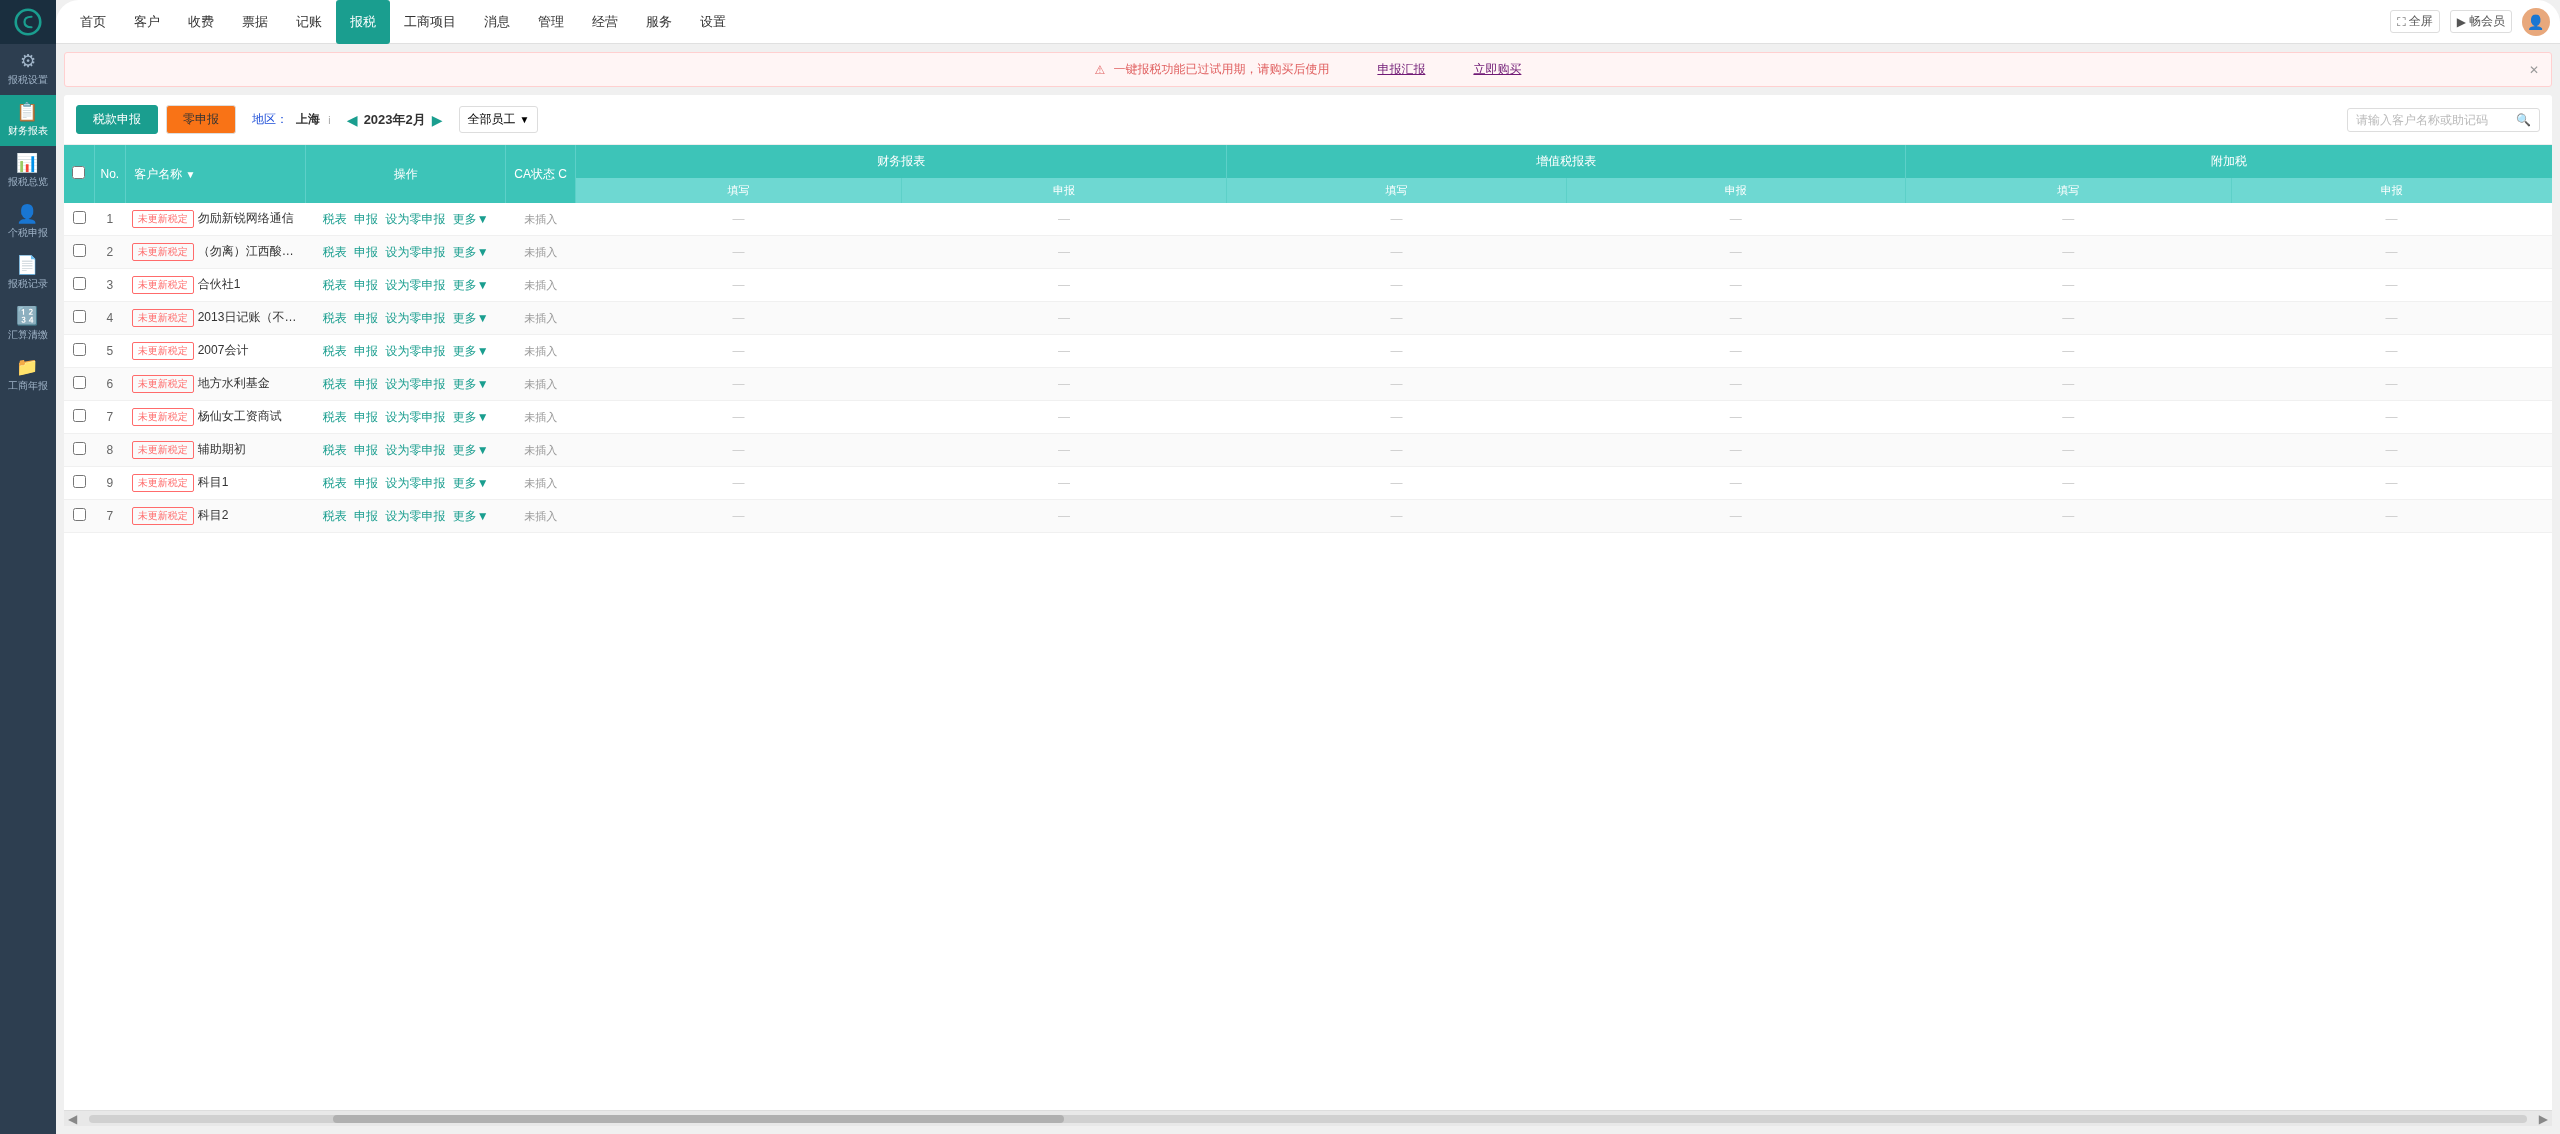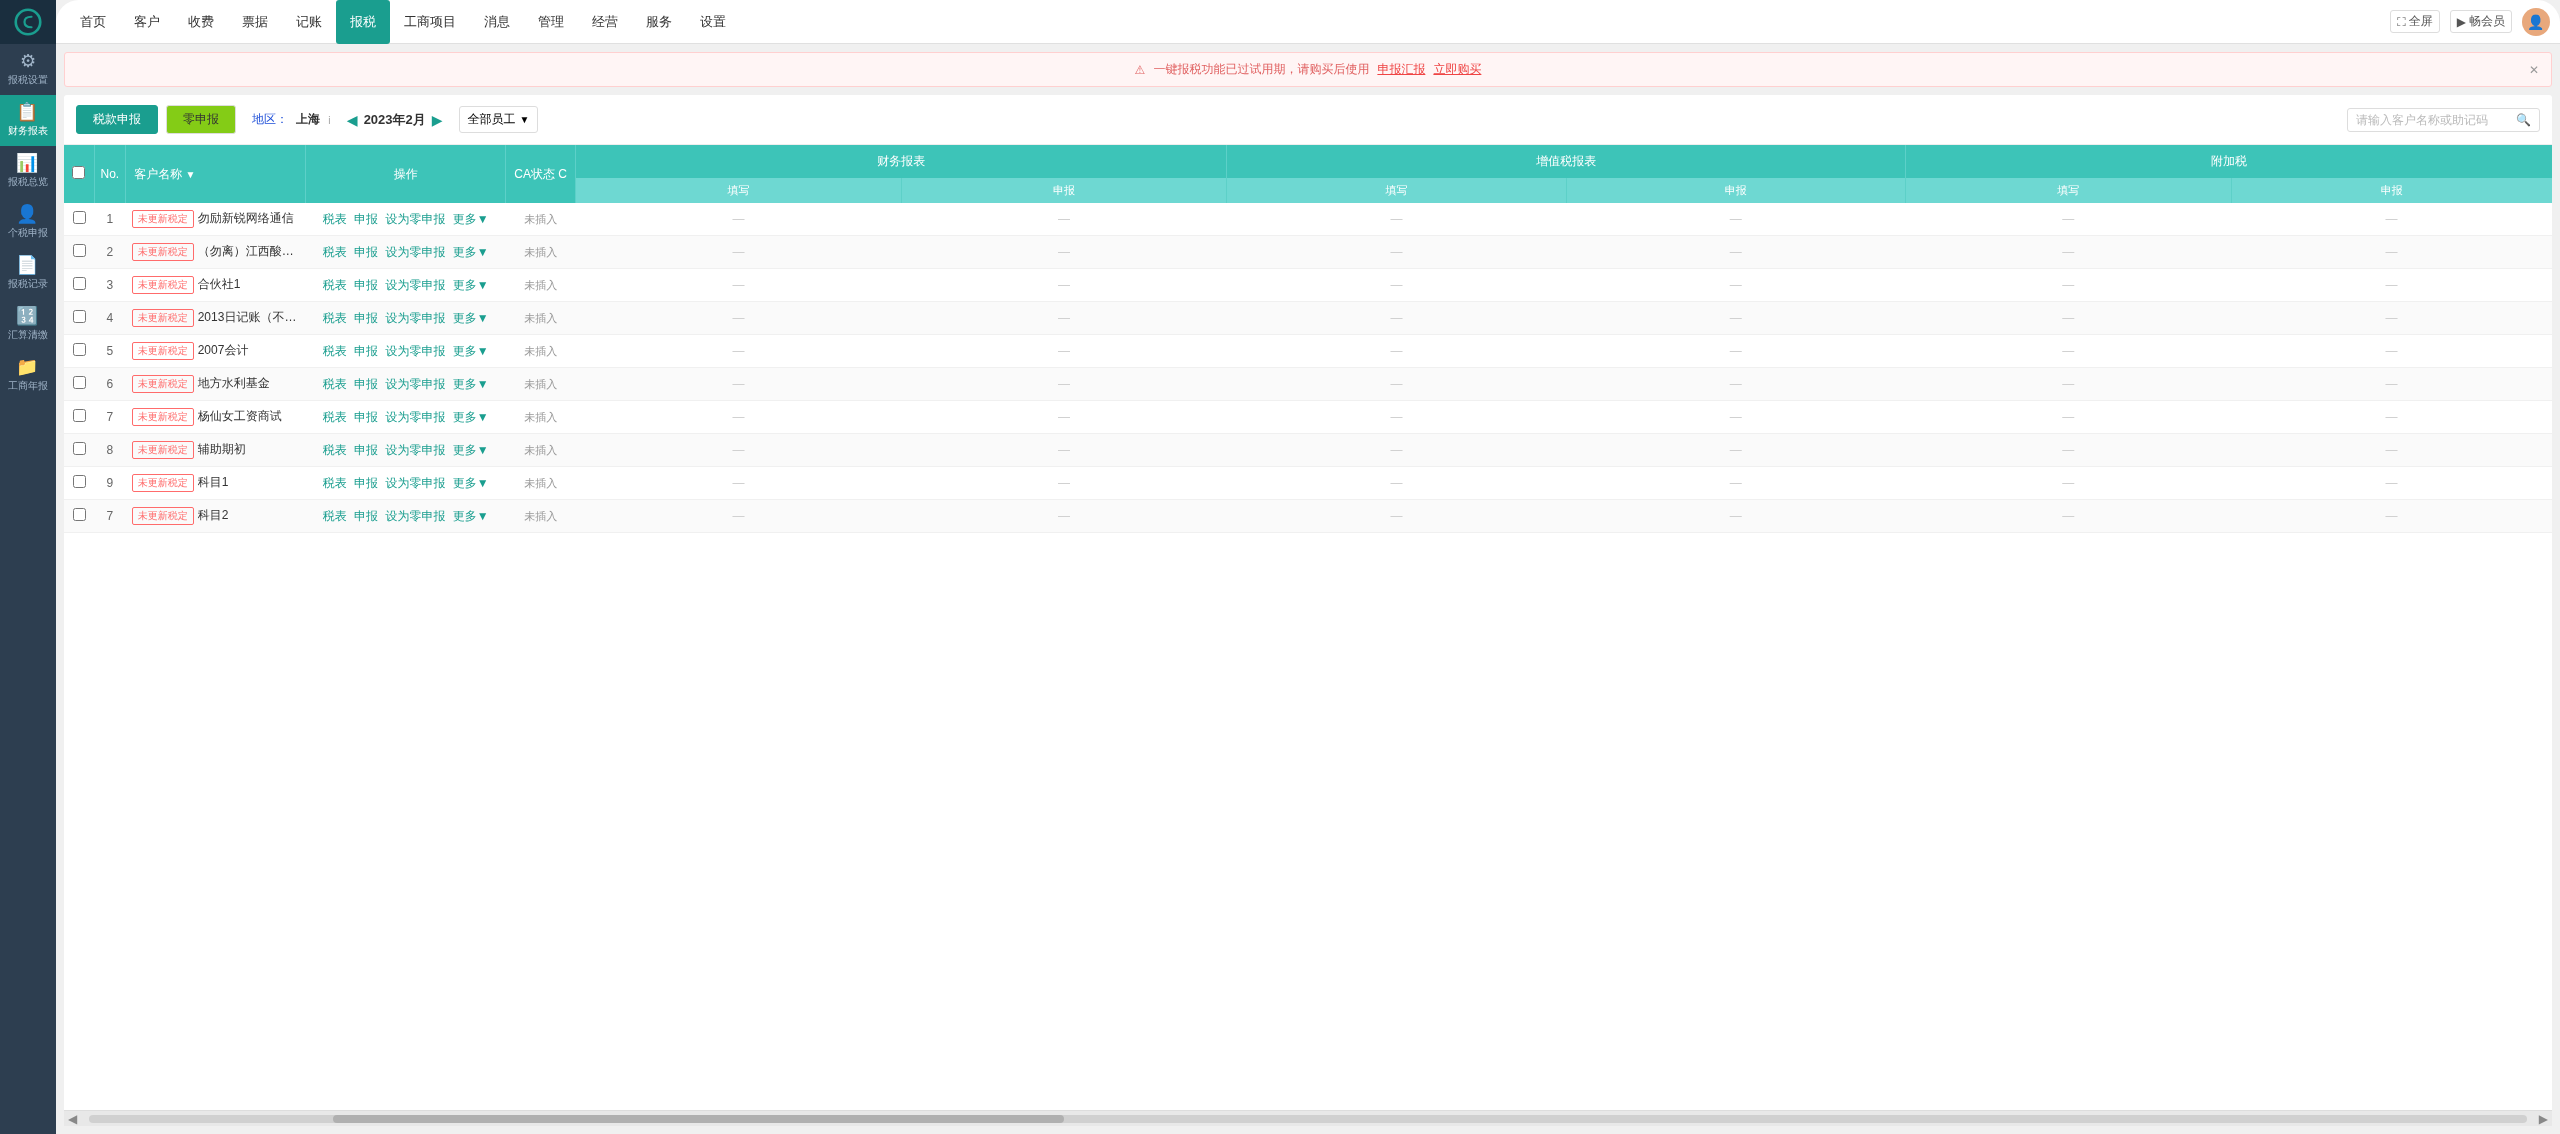--- a/index.html
+++ b/index.html
@@ -89,21 +89,21 @@
       padding: 8px 16px;
       display: flex;
       align-items: center;
       justify-content: center;
       gap: 8px;
       margin: 8px;
       border-radius: 3px;
       position: relative;
     }
     .banner-text { color: #e06060; font-size: 12px; }
-    .banner-link { color: #ef4444; text-decoration: underline; cursor: pointer; }
+    .banner-link { color: #701a75; text-decoration: underline; cursor: pointer; margin-left: 40px; }
     .banner-close { position: absolute; right: 12px; cursor: pointer; color: #999; }
 
     
     .tax-area {
       background: #fff;
       margin: 0 8px 8px 8px;
       border-radius: 3px;
       padding: 0;
       flex: 1;
       display: flex;
@@ -115,21 +115,21 @@
       display: flex;
       align-items: center;
       padding: 10px 12px;
       gap: 8px;
       border-bottom: 1px solid #eee;
     }
 
     .tab-btn {
       padding: 5px 16px;
       border: 1px solid #ddd;
-      background: #84cc16;
+      background: #f97316;
       border-radius: 3px;
       cursor: pointer;
       font-size: 12px;
       color: #333;
     }
     .tab-btn.active {
       background: #1a9e8f;
       color: #fff;
       border-color: #1a9e8f;
     }

